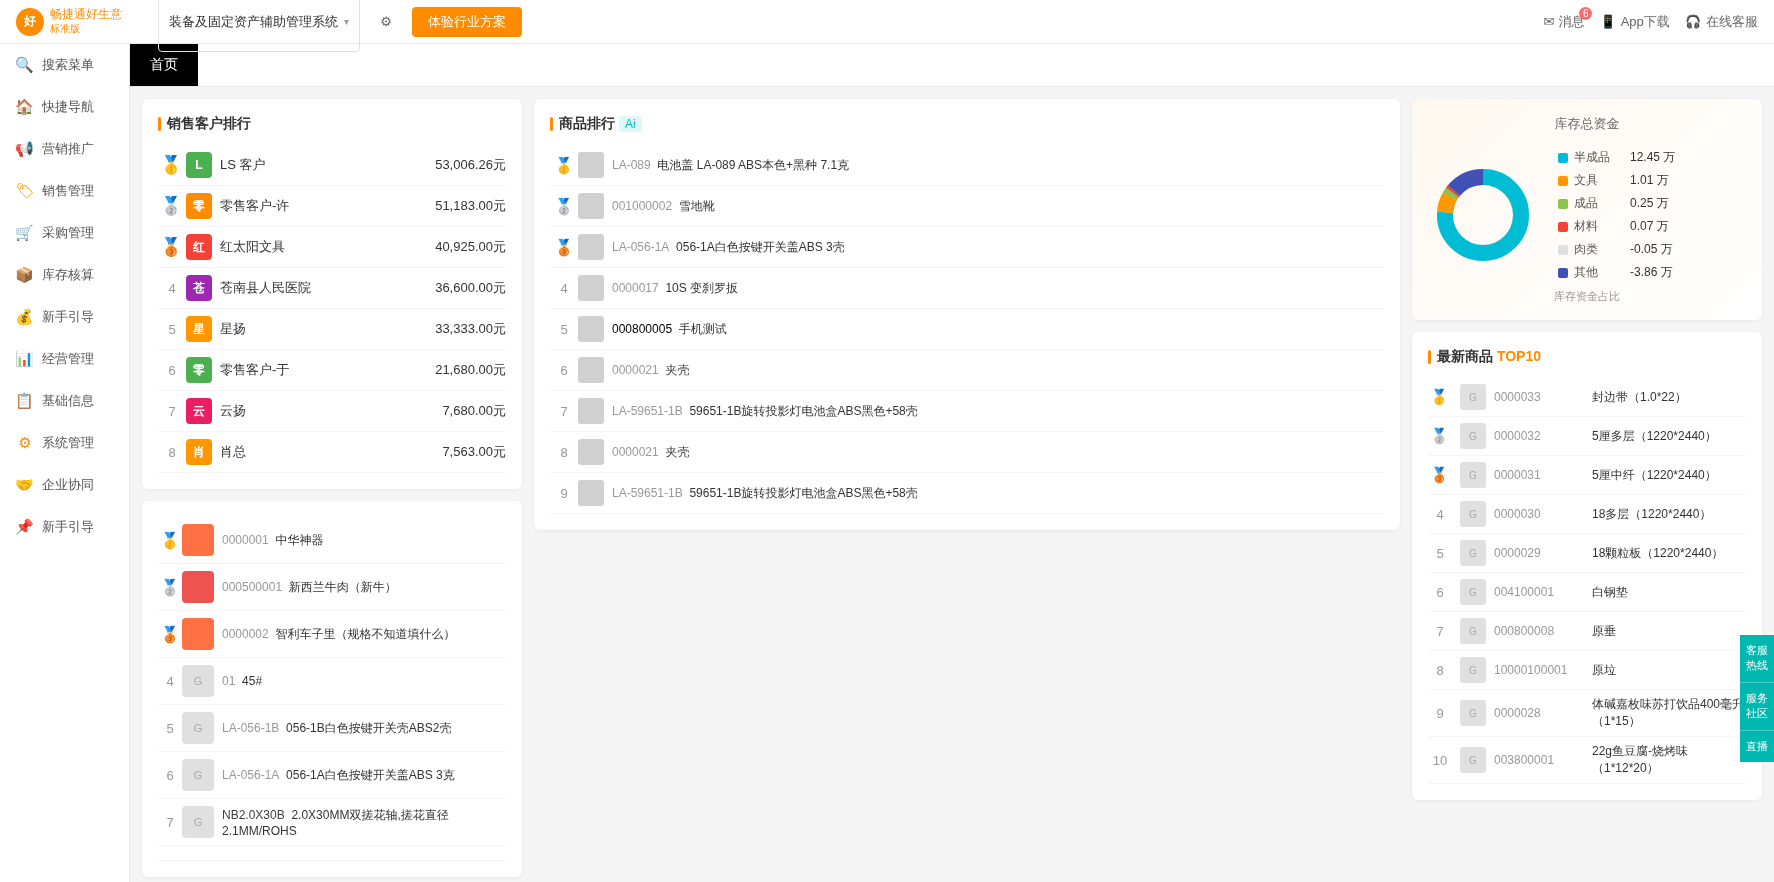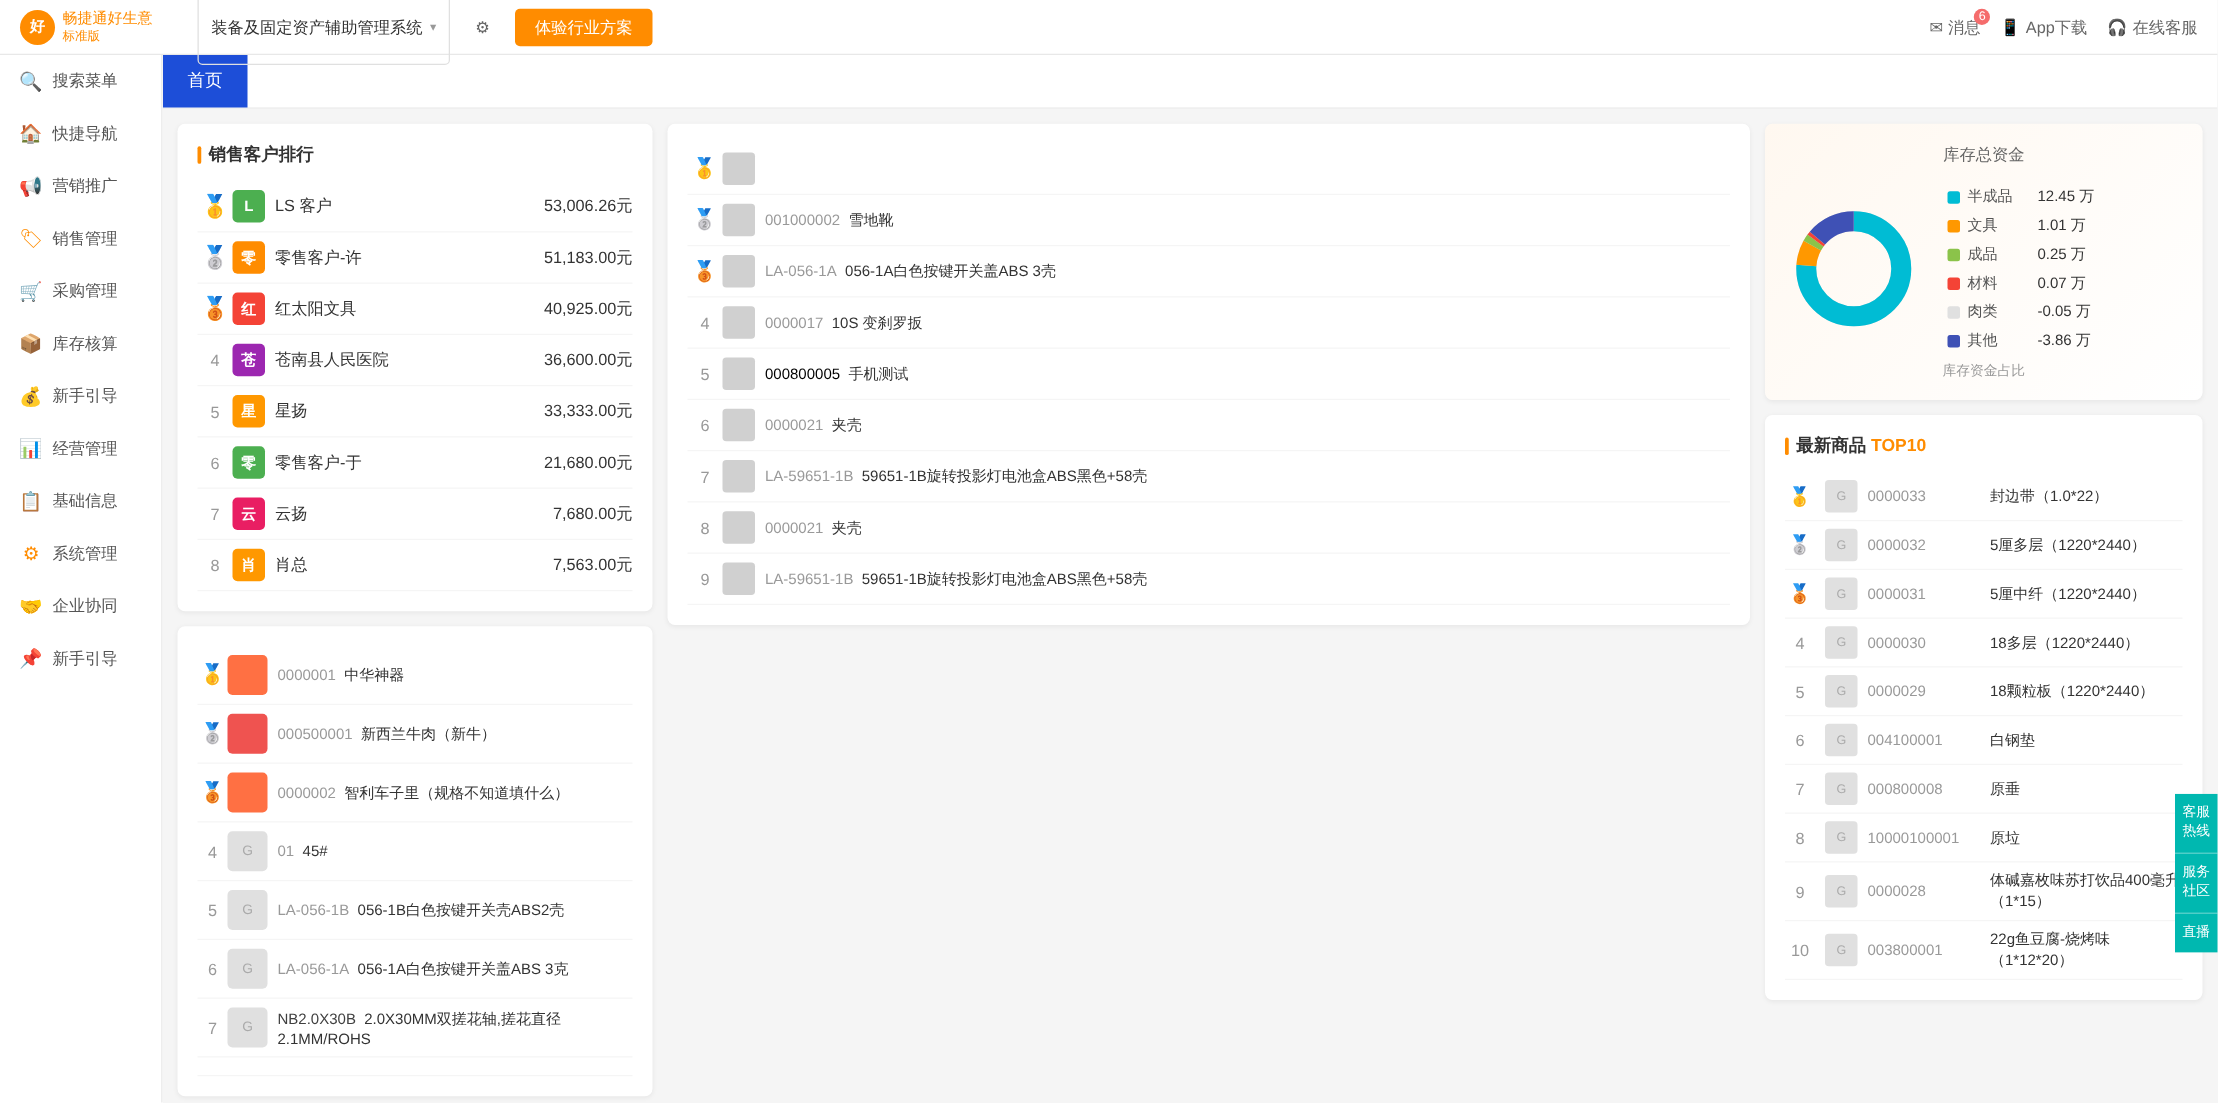--- a/index.html
+++ b/index.html
@@ -23,21 +23,21 @@
     .sidebar { position: fixed; top: 44px; left: 0; width: 130px; height: calc(100vh - 44px); background: #fff; border-right: 1px solid #e8e8e8; overflow-y: auto; z-index: 99; }
     .sidebar-item { display: flex; align-items: center; gap: 8px; padding: 12px 16px; cursor: pointer; color: #555; font-size: 13px; }
     .sidebar-item .si-icon { width: 18px; height: 18px; display: flex; align-items: center; justify-content: center; font-size: 15px; color: #ff8c00; }
 
     
     .main-content { margin-left: 130px; margin-top: 44px; padding: 0; }
 
     
     .nav-tabs { background: #fff; border-bottom: 1px solid #e8e8e8; display: flex; }
     .nav-tab { padding: 12px 20px; cursor: pointer; font-size: 14px; color: #555; }
-    .nav-tab.active { color: #fff; background: #1d4ed8; border-radius: 0; }
+    .nav-tab.active { color: #fff; background: #000000; border-radius: 0; }
 
     
     .content-area { display: flex; gap: 0; padding: 12px; background: #f5f5f5; min-height: calc(882px - 44px - 44px); }
 
     
     .left-col { width: 380px; flex-shrink: 0; }
     .center-col { flex: 1; min-width: 0; }
     .right-col { width: 350px; flex-shrink: 0; }
 
     
@@ -310,24 +310,28 @@
           
           
           
         </div>
 
       </div>
     </div>
 
     <div class="center-col" style="margin: 0 12px;">
       <div class="card" style="min-height:400px;">
+        <div class="card-title">
+          <span class="section-divider"></span>商品排行 <span style="color:#00bcd4;font-size:12px;font-weight:normal;background:#e0f7fa;padding:1px 6px;border-radius:3px;">Ai</span>
+        </div>
 
         <div class="rank-row">
           <div style="font-size:16px;width:28px;text-align:center;">🥇</div>
           <div class="gray-img" style="margin-right:8px;"></div>
+          <div style="flex:1;font-size:12px;"><span style="color:#999;">LA-089</span>&nbsp;&nbsp;电池盖 LA-089 ABS本色+黑种 7.1克</div>
         </div>
         <div class="rank-row">
           <div style="font-size:16px;width:28px;text-align:center;">🥈</div>
           <div class="gray-img" style="margin-right:8px;"></div>
           <div style="flex:1;font-size:12px;"><span style="color:#999;">001000002</span>&nbsp;&nbsp;雪地靴</div>
         </div>
         <div class="rank-row">
           <div style="font-size:16px;width:28px;text-align:center;">🥉</div>
           <div class="gray-img" style="margin-right:8px;"></div>
           <div style="flex:1;font-size:12px;"><span style="color:#999;">LA-056-1A</span>&nbsp;&nbsp;056-1A白色按键开关盖ABS 3壳</div>

